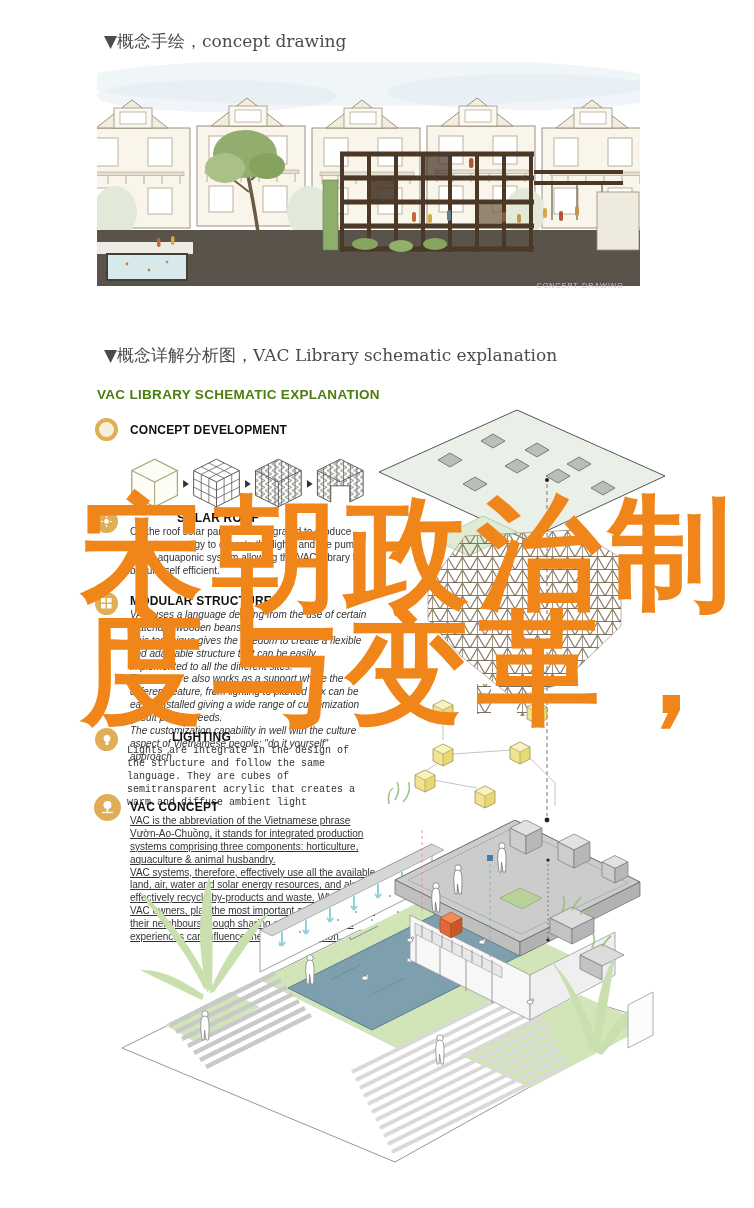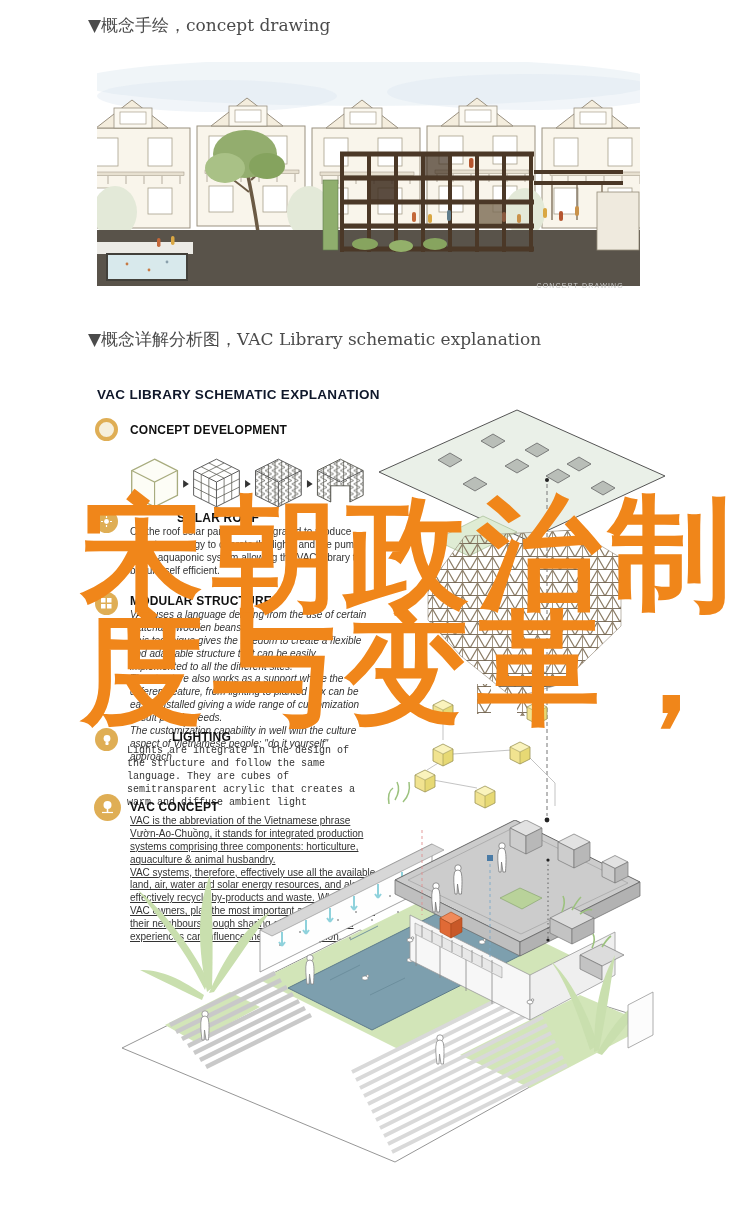--- a/index.html
+++ b/index.html
@@ -1,25 +1,25 @@
 <!DOCTYPE html>
 <html><head>
 <meta charset="utf-8">
 <style>
   html,body{margin:0;padding:0;background:#ffffff;}
   .page{position:relative;width:754px;height:1208px;background:#fff;overflow:hidden;
         font-family:"Liberation Sans",sans-serif;}
   .h1{position:absolute;font-family:"DejaVu Serif","Liberation Serif",serif;
-      font-size:17px;font-weight:400;color:#4b4b4b;white-space:nowrap;margin:0;}
+      font-size:17px;font-weight:400;color:#4b4b4b;white-space:nowrap;margin:16px;}
   .art{position:absolute;left:97px;top:62px;width:543px;height:248px;}
   .art-caption{position:absolute;right:16px;bottom:21px;font-size:7px;letter-spacing:1.2px;
       color:#c9c9c9;font-family:"Liberation Sans",sans-serif;}
   .schem{position:absolute;left:0;top:370px;width:754px;height:838px;}
   .schem-title{position:absolute;left:97px;top:17px;font-size:13.5px;font-weight:bold;
-      color:#0f172a;letter-spacing:.3px;}
+      color:#4d7c0f;letter-spacing:.3px;}
   .sec-label{position:absolute;font-size:12px;font-weight:bold;color:#111;letter-spacing:.2px;margin:0;}
   .sec-body{position:absolute;font-size:10px;line-height:1.29;color:#333;white-space:pre-line;margin:0;}
   .ic{position:absolute;border-radius:50%;box-sizing:border-box;display:flex;
       align-items:center;justify-content:center;}
   .ic-ring{width:23px;height:23px;border:4.5px solid #dfae55;background:#f6efdc;}
   .ic-fill{width:23px;height:23px;background:#dfae55;}
   .ic-big{width:27px;height:27px;background:#dfae55;}
   .overlay{position:absolute;left:81px;z-index:9;font-family:"DejaVu Sans","Liberation Sans",sans-serif;
       font-weight:bold;font-size:123px;line-height:1;letter-spacing:9px;color:#f0861a;white-space:nowrap;}
   .ov1{top:492px;}

